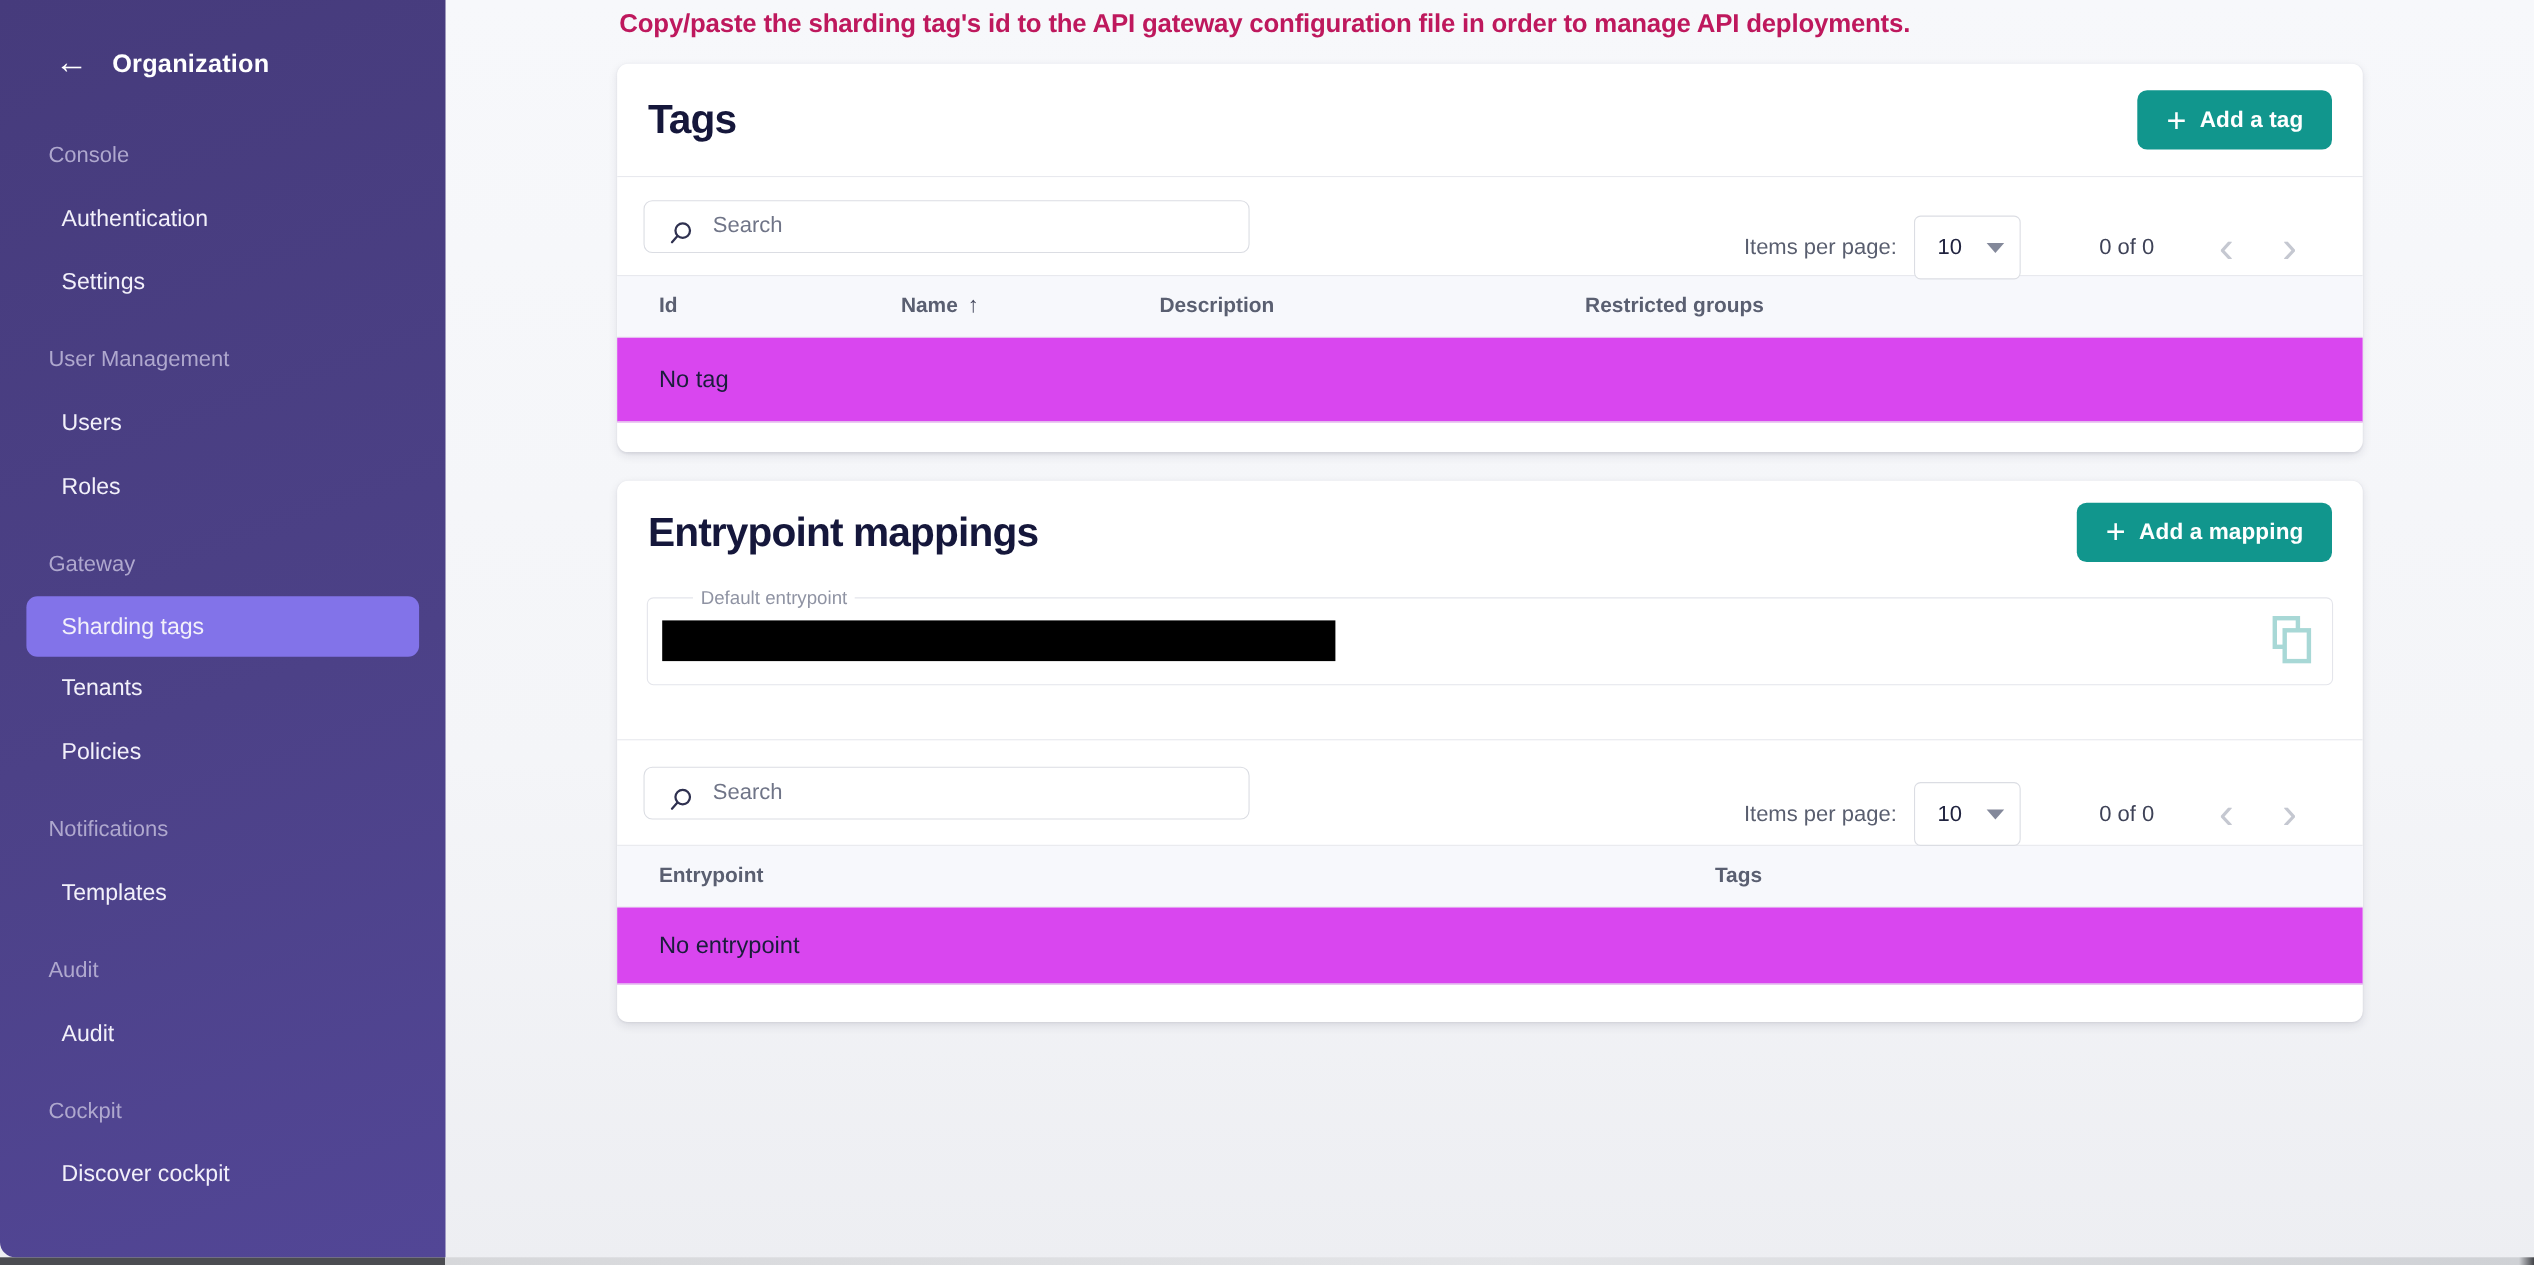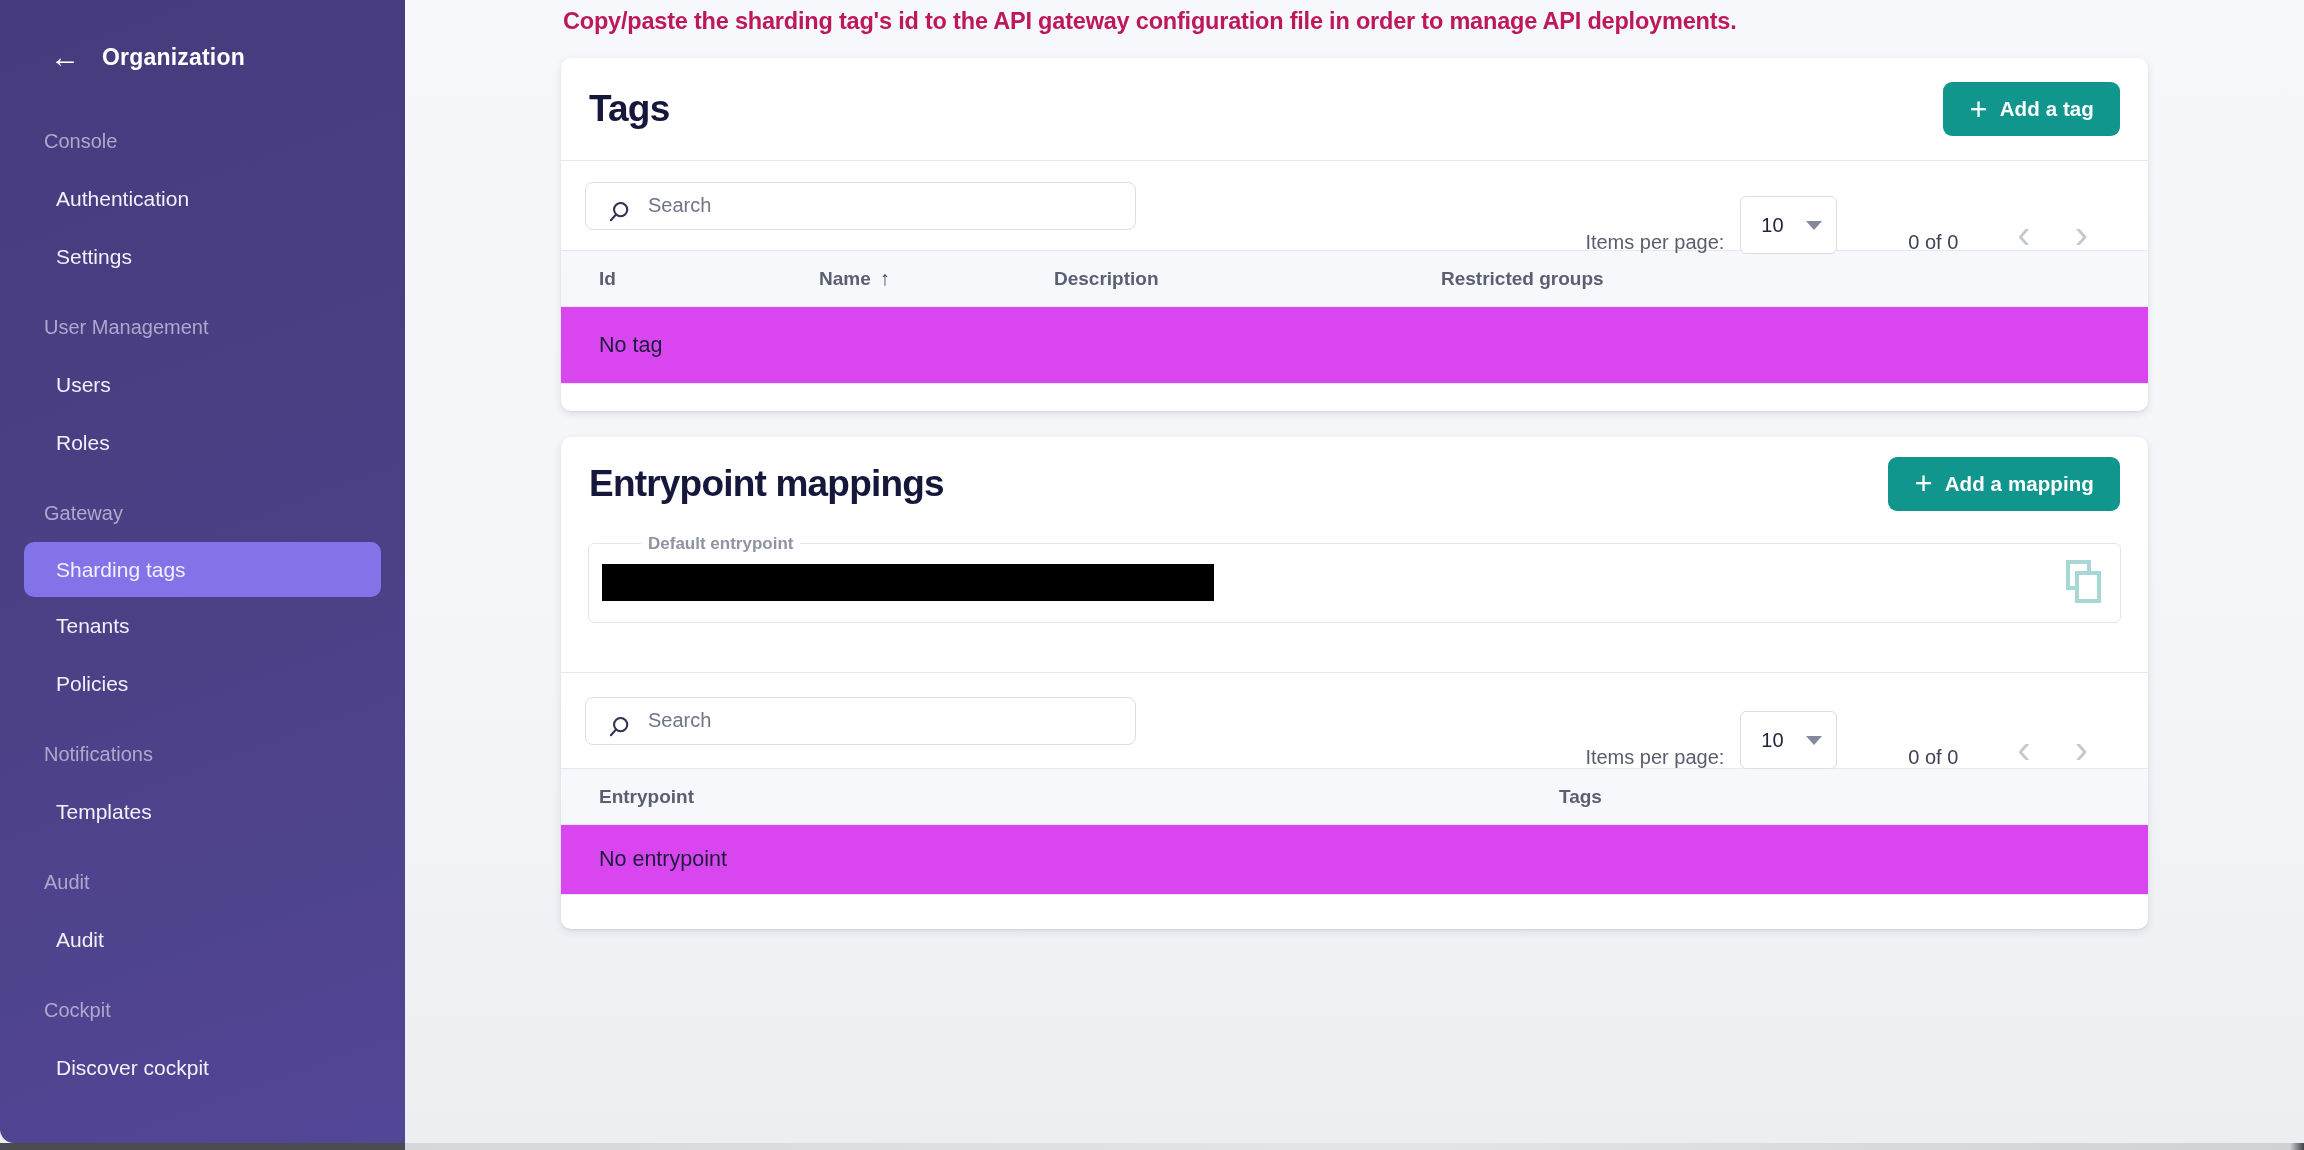--- a/index.html
+++ b/index.html
@@ -71,21 +71,21 @@
   .card-tags .toolbar { height:89px; }
   .card-mappings .toolbar { height:95px; }
   .search-wrap { position:relative; width:551px; height:48px; }
   .search-wrap svg { position:absolute; left:22px; top:17px; }
   .search-input {
     width:100%; height:100%; border:1.5px solid #dbdde3; border-radius:8px;
     padding:0 16px 0 62px; font-family:inherit; font-size:20px; color:#24273f;
     outline:none; background:#ffffff;
   }
   .search-input::placeholder { color:#6f7487; }
-  .pager { margin-left:auto; display:flex; align-items:flex-end;margin-top:39px; }
+  .pager { margin-left:auto; display:flex; align-items:center;margin-top:39px; }
   .pager-label { font-size:20px; color:#595e6f; }
   .pager-select {
     margin-left:16px; width:97px; height:58px; border:1.5px solid #dbdde3;
     border-radius:6px; display:flex; align-items:center; cursor:pointer;
     background:#ffffff;
   }
   .pager-select .val { font-size:20px; color:#20233f; margin-left:20px; }
   .caret {
     width:0; height:0; margin-left:auto; margin-right:14px;
     border-left:8px solid transparent; border-right:8px solid transparent;
@@ -111,22 +111,22 @@
     display:flex; align-items:center; padding-left:38px;
     border-bottom:1px solid #e8e9ee; font-size:21.5px; color:#1a1d3b; background:#d946ef;
   }
   .card-tags .trow { height:77px; }
   .card-mappings .trow { height:70px; }
 
   
   .field-block { margin:13px 27px 0 27px; position:relative; height:80px;
     border:1.5px solid #e4e5eb; border-radius:6px; }
   .field-label {
-    position:absolute; top:-10px; left:52px; background:#ffffff; padding:0 7px;
-    font-size:17px; color:#8f93a3;font-weight:bold;
+    position:absolute; top:-10px; left:41px; background:#ffffff; padding:0 7px;
+    font-size:17px; color:#8f93a3;
   }
   .redacted { position:absolute; left:13px; top:20px; width:612px; height:37px; background:#000000; }
   .copy-btn {
     position:absolute; right:17px; top:15px; width:38px; height:46px;
     background:none; border:none; cursor:pointer; padding:0;
   }
   .gap-after-field { height:49px; }
   .mappings-divider { margin:0; }
 
   

